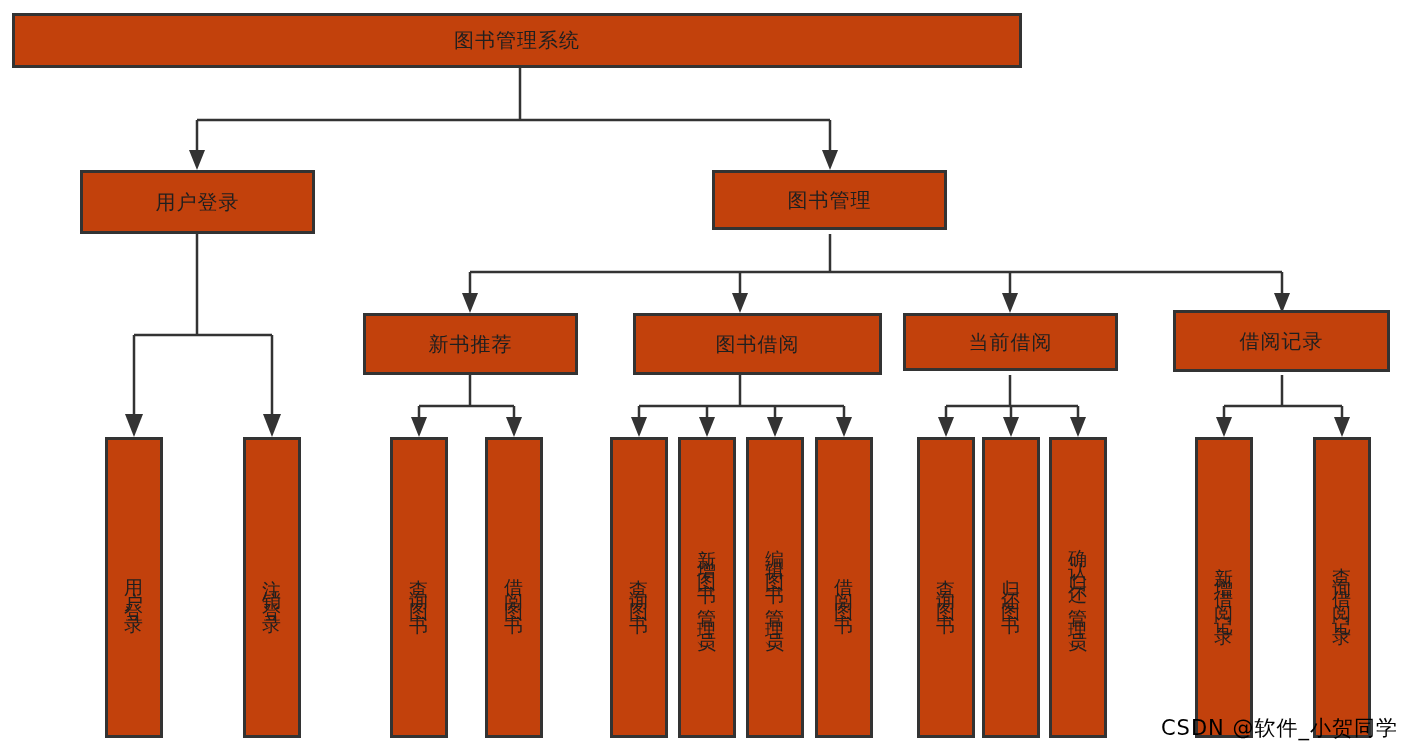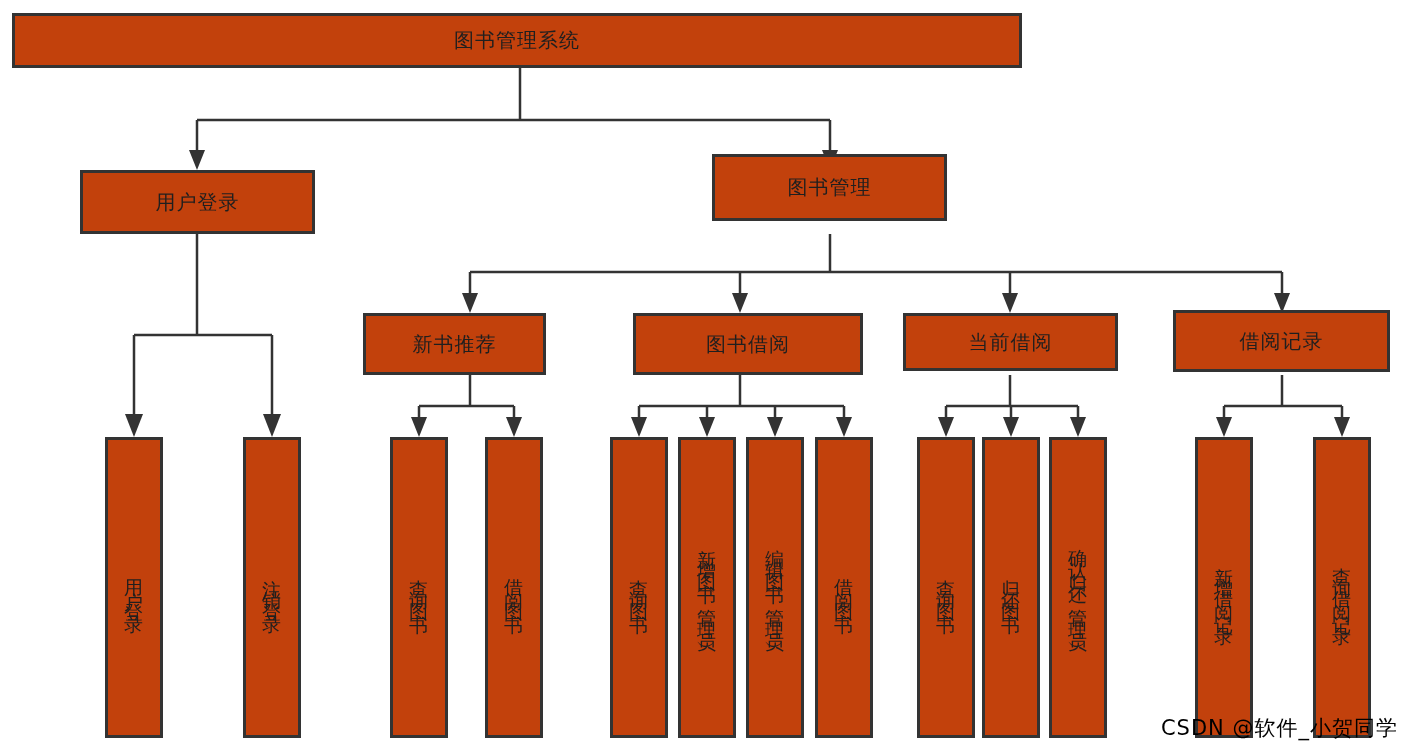--- a/index.html
+++ b/index.html
@@ -134,24 +134,24 @@
     <path d="M1224 406 H1342"></path>
     <path d="M1224 406 V418"></path>
       <polygon points="1216,417 1232,417 1224,437"></polygon>
     <path d="M1342 406 V418"></path>
       <polygon points="1334,417 1350,417 1342,437"></polygon>
   </svg>
 
   <div class="node hnode" style="left:12px; top:13px; width:1010px; height:55px;">图书管理系统</div>
 
   <div class="node hnode" style="left:80px; top:170px; width:235px; height:64px;">用户登录</div>
-  <div class="node hnode" style="left:712px; top:154px; width:235px; height:67px;">图书管理</div>
+  <div class="node hnode" style="left:712px; top:170px; width:235px; height:60px;">图书管理</div>
 
-  <div class="node hnode" style="left:363px; top:313px; width:183px; height:62px;">新书推荐</div>
-  <div class="node hnode" style="left:633px; top:313px; width:230px; height:62px;">图书借阅</div>
+  <div class="node hnode" style="left:363px; top:313px; width:215px; height:62px;">新书推荐</div>
+  <div class="node hnode" style="left:633px; top:313px; width:249px; height:62px;">图书借阅</div>
   <div class="node hnode" style="left:903px; top:313px; width:215px; height:58px;">当前借阅</div>
   <div class="node hnode" style="left:1173px; top:310px; width:217px; height:62px;">借阅记录</div>
 
   <div class="node leaf" style="left:105px;">用户登录</div>
   <div class="node leaf" style="left:243px;">注销登录</div>
 
   <div class="node leaf" style="left:390px;">查询图书</div>
   <div class="node leaf" style="left:485px;">借阅图书</div>
 
   <div class="node leaf" style="left:610px;">查询图书</div>

